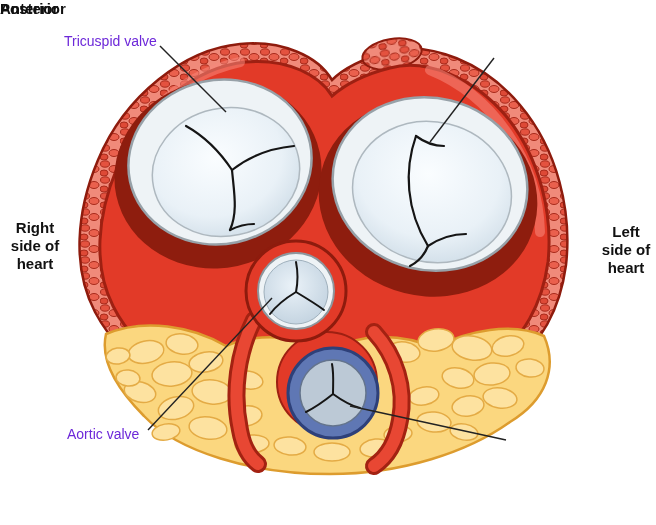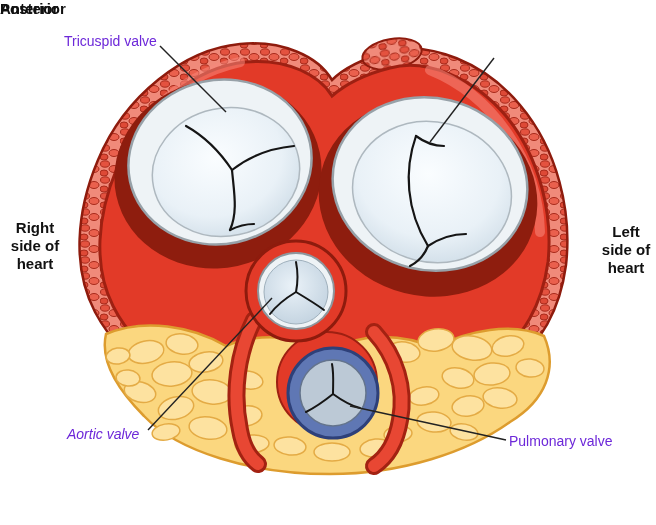--- a/index.html
+++ b/index.html
@@ -185,17 +185,16 @@
     <div>Left</div>
     <div>side of</div>
     <div>heart</div>
   </div>
 
   <div class="callout" style="left:64px;top:33px;">Tricuspid valve</div>
 
   <div class="callout" style="left:497px;top:31px;">
   </div>
 
-  <div class="callout" style="left:67px;top:426px;font-style:italic;">Aortic valve</div>
-
-  <div class="callout" style="left:509px;top:433px;">Pulmonary valve</div>
+  <div class="callout" style="left:67px;top:426px;">Aortic valve</div>
+
 
 </div>
 
 </body></html>

